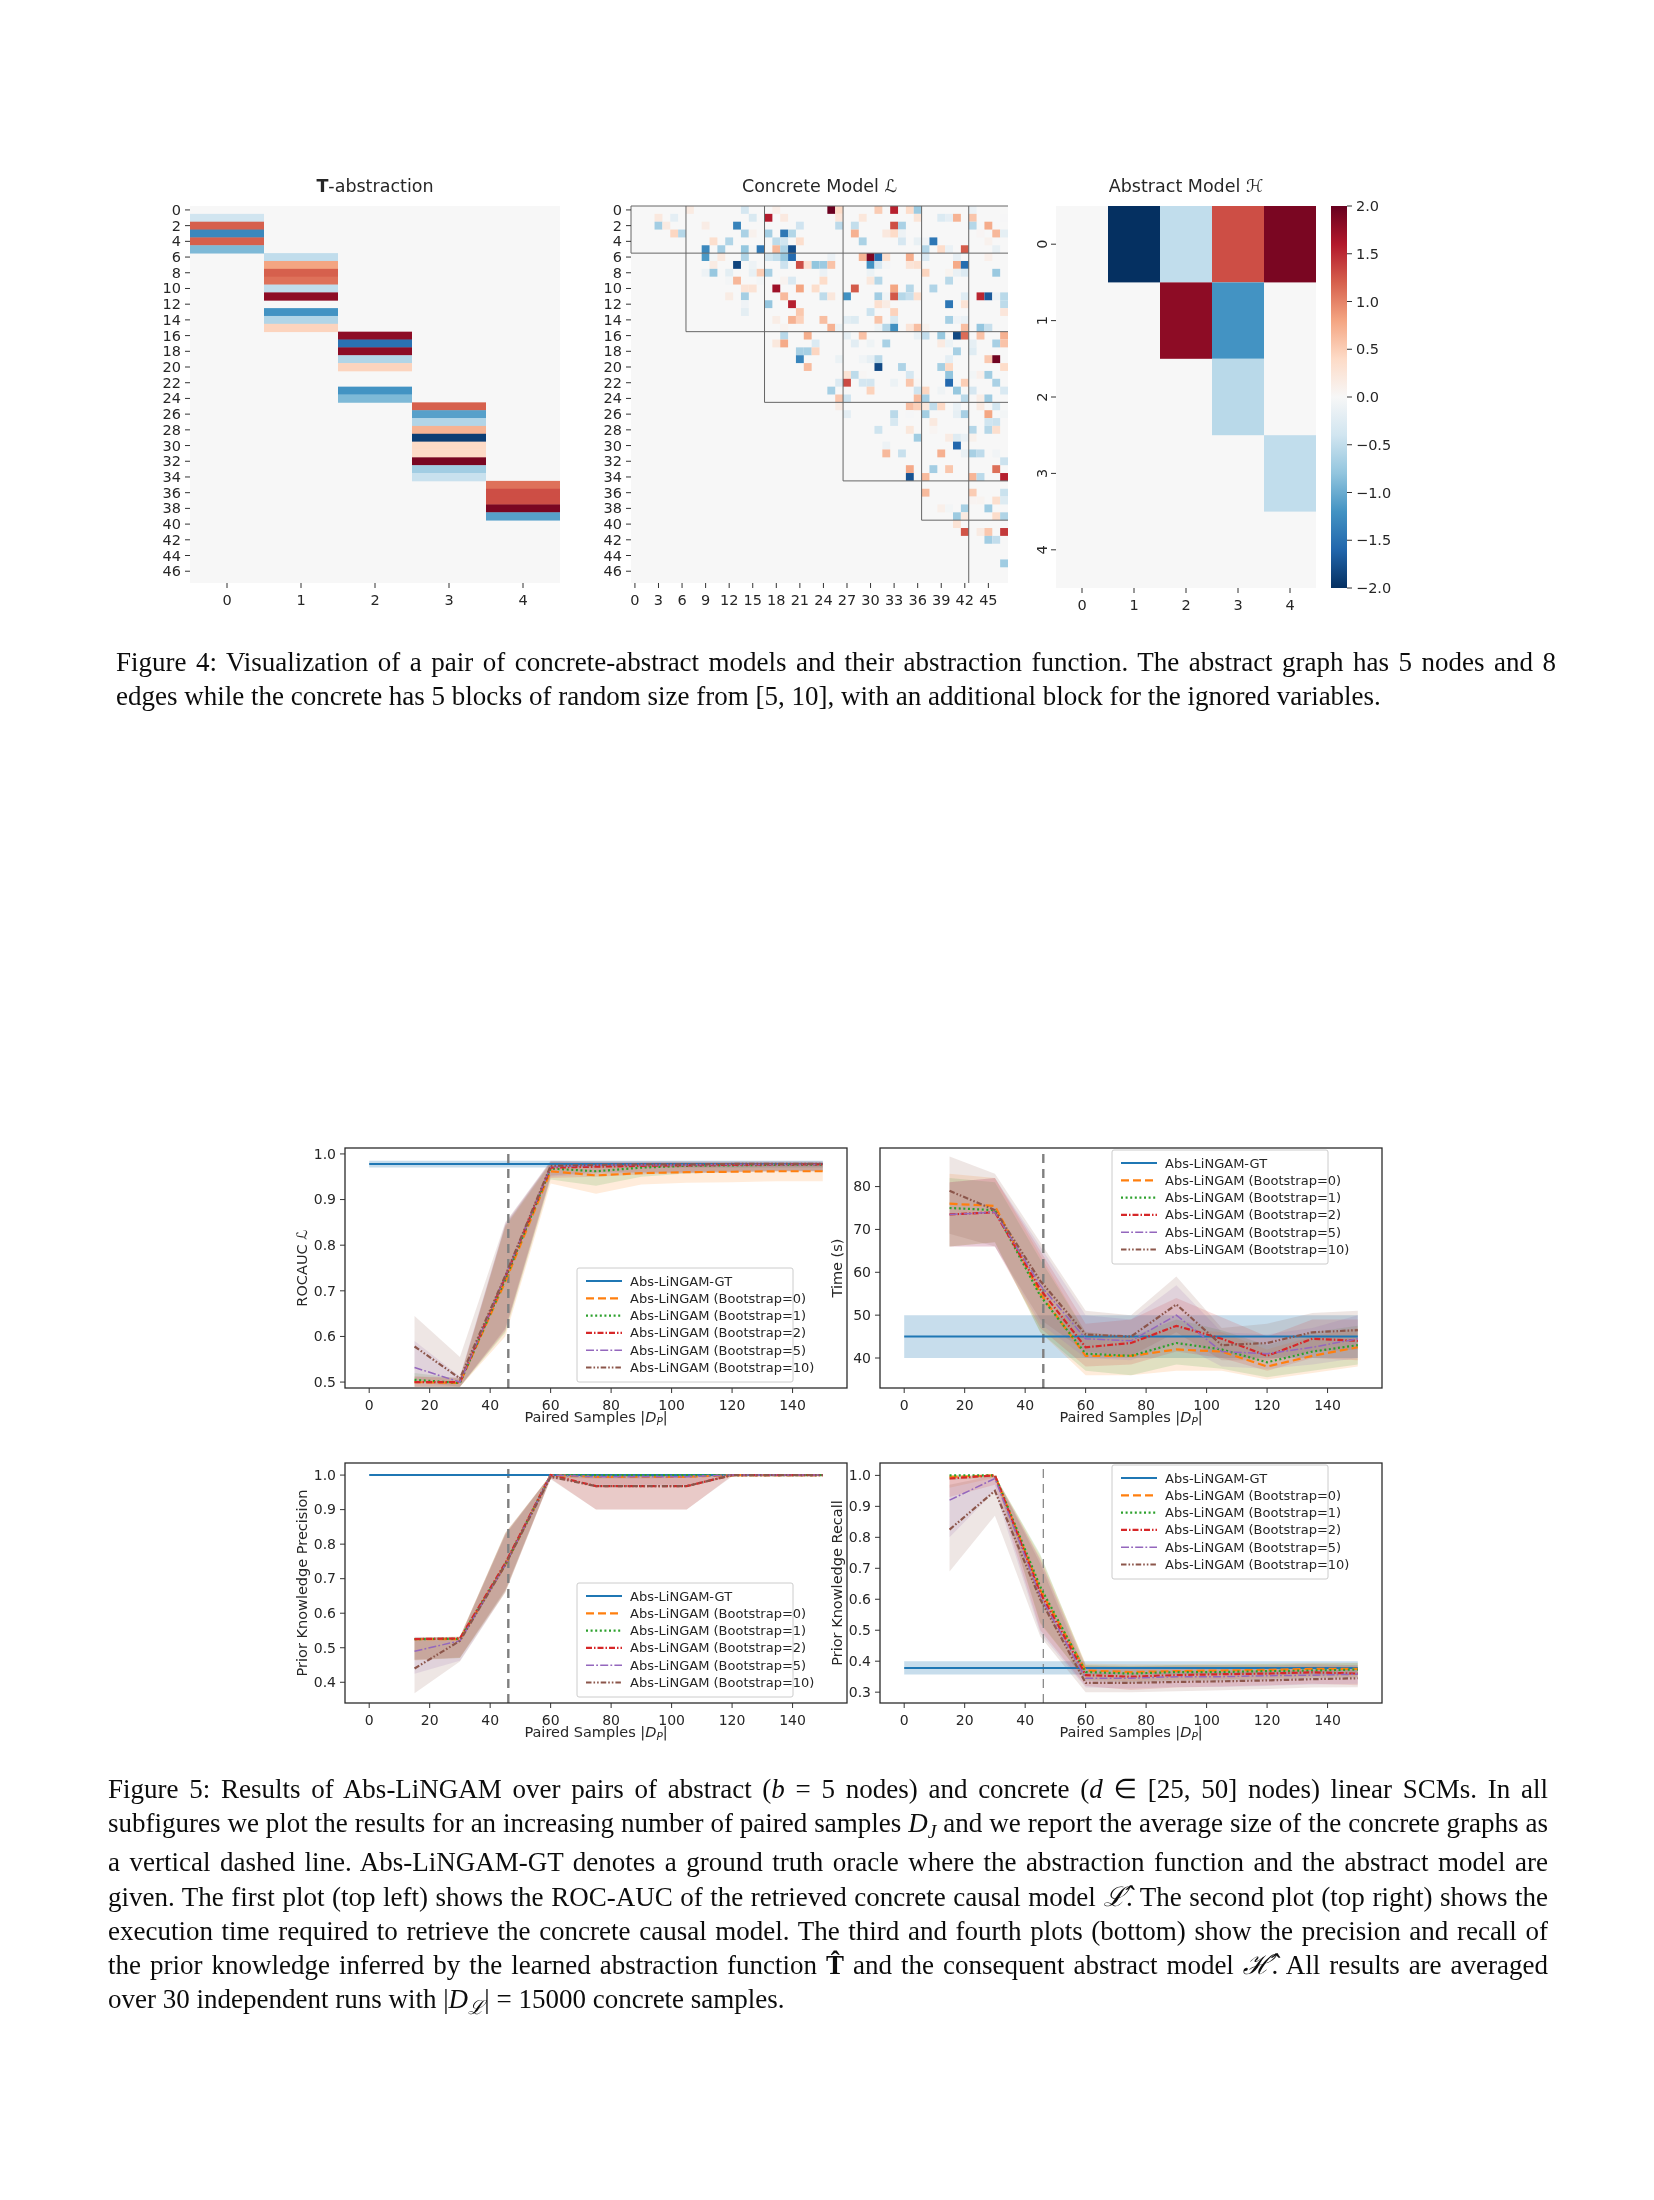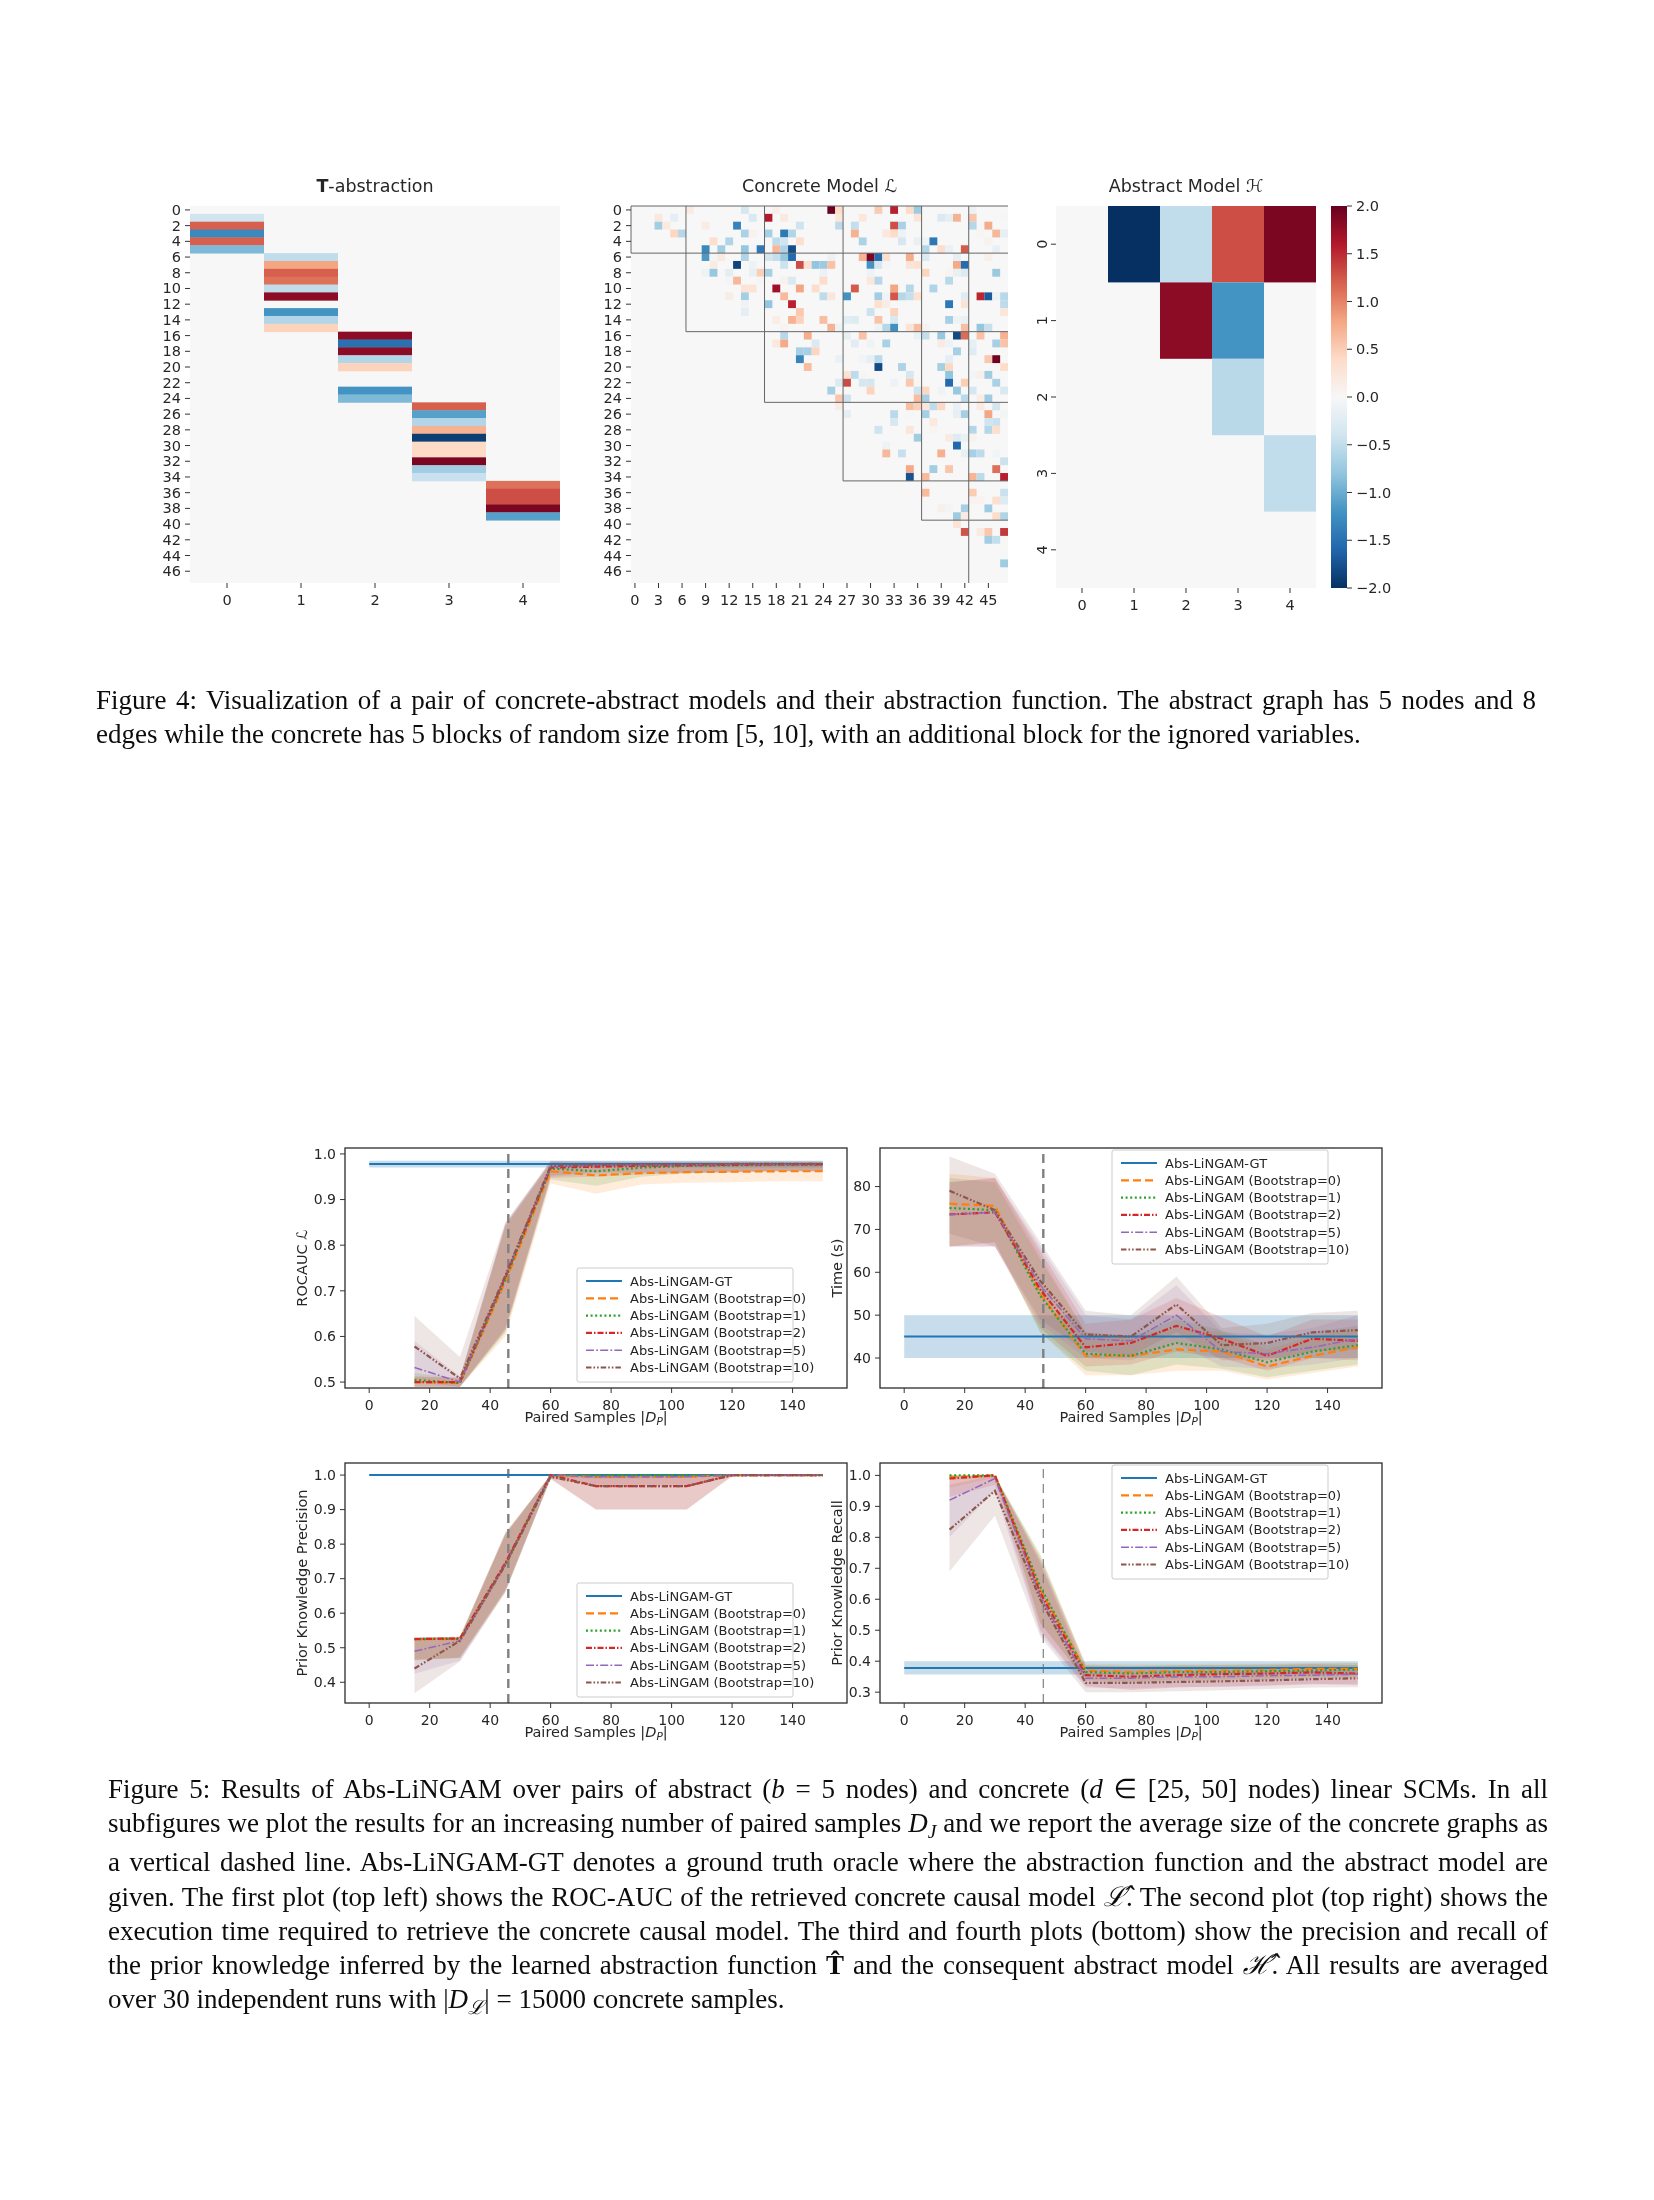--- a/index.html
+++ b/index.html
@@ -619,21 +619,21 @@
         <text x="338" y="313.75" font-size="14.5" text-anchor="start">−0.5</text>
         <line x1="329" y1="356.5" x2="334" y2="356.5" stroke="#333" stroke-width="1"></line>
         <text x="338" y="361.5" font-size="14.5" text-anchor="start">−1.0</text>
         <line x1="329" y1="404.25" x2="334" y2="404.25" stroke="#333" stroke-width="1"></line>
         <text x="338" y="409.25" font-size="14.5" text-anchor="start">−1.5</text>
         <line x1="329" y1="452" x2="334" y2="452" stroke="#333" stroke-width="1"></line>
         <text x="338" y="457" font-size="14.5" text-anchor="start">−2.0</text>
       </svg>
   </div>
 
-  <div class="caption" style="left:96px;top:645px;width:1440px;margin-top:38px;"><span>Figure 4: Visualization of a pair of concrete-abstract models and their abstraction function. The abstract graph has 5 nodes and 8 edges while the concrete has 5 blocks of random size from [5, 10], with an additional block for the ignored variables.</span></div>
+  <div class="caption" style="left:116px;top:645px;width:1440px;"><span>Figure 4: Visualization of a pair of concrete-abstract models and their abstraction function. The abstract graph has 5 nodes and 8 edges while the concrete has 5 blocks of random size from [5, 10], with an additional block for the ignored variables.</span></div>
 
   <div class="panel" style="left:287px;top:1081px;">
     <svg id="svg-roc" width="580" height="350">
         <path d="M82.19277108433735,86.61977186311785L535.8072289156626,86.61977186311785L535.8072289156626,79.77566539923953L82.19277108433735,79.77566539923953Z" fill="#1f77b4" fill-opacity="0.25" stroke="none"></path>
         <path d="M127.55421686746988,305.6311787072243L172.9156626506024,306.0874524714829L218.27710843373492,255.44106463878327L263.6385542168675,102.58935361216723L309,112.62737642585546L354.3614457831325,103.50190114068434L399.72289156626505,101.67680608365012L445.08433734939763,101.22053231939162L490.44578313253015,100.30798479087451L535.8072289156626,100.30798479087451L535.8072289156626,83.42585551330794L490.44578313253015,83.42585551330794L445.08433734939763,83.42585551330794L399.72289156626505,83.88212927756652L354.3614457831325,84.33840304182505L309,84.79467680608363L263.6385542168675,82.51330798479086L218.27710843373492,145.93536121673L172.9156626506024,297.4182509505703L127.55421686746988,295.5931558935361Z" fill="#ff7f0e" fill-opacity="0.15" stroke="none"></path>
         <path d="M127.55421686746988,305.6311787072243L172.9156626506024,306.0874524714829L218.27710843373492,251.7908745247148L263.6385542168675,98.4828897338403L309,104.87072243346L354.3614457831325,95.74524714828897L399.72289156626505,92.55133079847906L445.08433734939763,91.1825095057034L490.44578313253015,90.26996197718628L535.8072289156626,90.26996197718628L535.8072289156626,81.60076045627372L490.44578313253015,81.60076045627372L445.08433734939763,81.60076045627372L399.72289156626505,81.60076045627372L354.3614457831325,82.05703422053227L309,82.96958174904938L263.6385542168675,81.14448669201519L218.27710843373492,144.56653992395434L172.9156626506024,297.4182509505703L127.55421686746988,291.94296577946767Z" fill="#2ca02c" fill-opacity="0.15" stroke="none"></path>
         <path d="M127.55421686746988,306.0874524714829L172.9156626506024,305.6311787072243L218.27710843373492,249.9657794676806L263.6385542168675,97.11406844106463L309,95.74524714828897L354.3614457831325,93.4638783269962L399.72289156626505,92.09505703422053L445.08433734939763,91.1825095057034L490.44578313253015,90.26996197718628L535.8072289156626,90.26996197718628L535.8072289156626,81.14448669201519L490.44578313253015,81.14448669201519L445.08433734939763,81.14448669201519L399.72289156626505,81.14448669201519L354.3614457831325,81.14448669201519L309,81.14448669201519L263.6385542168675,80.68821292775661L218.27710843373492,143.65399239543726L172.9156626506024,296.5057034220532L127.55421686746988,295.5931558935361Z" fill="#d62728" fill-opacity="0.15" stroke="none"></path>
         <path d="M127.55421686746988,305.6311787072243L172.9156626506024,305.6311787072243L218.27710843373492,248.59695817490493L263.6385542168675,95.74524714828897L309,92.55133079847906L354.3614457831325,92.09505703422053L399.72289156626505,92.09505703422053L445.08433734939763,91.1825095057034L490.44578313253015,90.26996197718628L535.8072289156626,90.26996197718628L535.8072289156626,80.68821292775661L490.44578313253015,80.68821292775661L445.08433734939763,80.68821292775661L399.72289156626505,80.68821292775661L354.3614457831325,80.68821292775661L309,80.68821292775661L263.6385542168675,80.23193916349805L218.27710843373492,142.2851711026616L172.9156626506024,295.5931558935361L127.55421686746988,260.00380228136885Z" fill="#9467bd" fill-opacity="0.15" stroke="none"></path>
         <path d="M127.55421686746988,301.06844106463876L172.9156626506024,305.6311787072243L218.27710843373492,247.22813688212926L263.6385542168675,94.37642585551328L309,91.1825095057034L354.3614457831325,91.1825095057034L399.72289156626505,91.1825095057034L445.08433734939763,90.26996197718628L490.44578313253015,89.81368821292773L535.8072289156626,89.81368821292773L535.8072289156626,80.23193916349805L490.44578313253015,80.23193916349805L445.08433734939763,80.23193916349805L399.72289156626505,80.23193916349805L354.3614457831325,80.23193916349805L309,80.23193916349805L263.6385542168675,79.77566539923953L218.27710843373492,141.37262357414448L172.9156626506024,275.97338403041823L127.55421686746988,234.90874524714826Z" fill="#8c564b" fill-opacity="0.15" stroke="none"></path>
         <line x1="221.3012048192771" y1="307" x2="221.3012048192771" y2="67" stroke="#808080" stroke-width="2.4" stroke-dasharray="9 6"></line>

